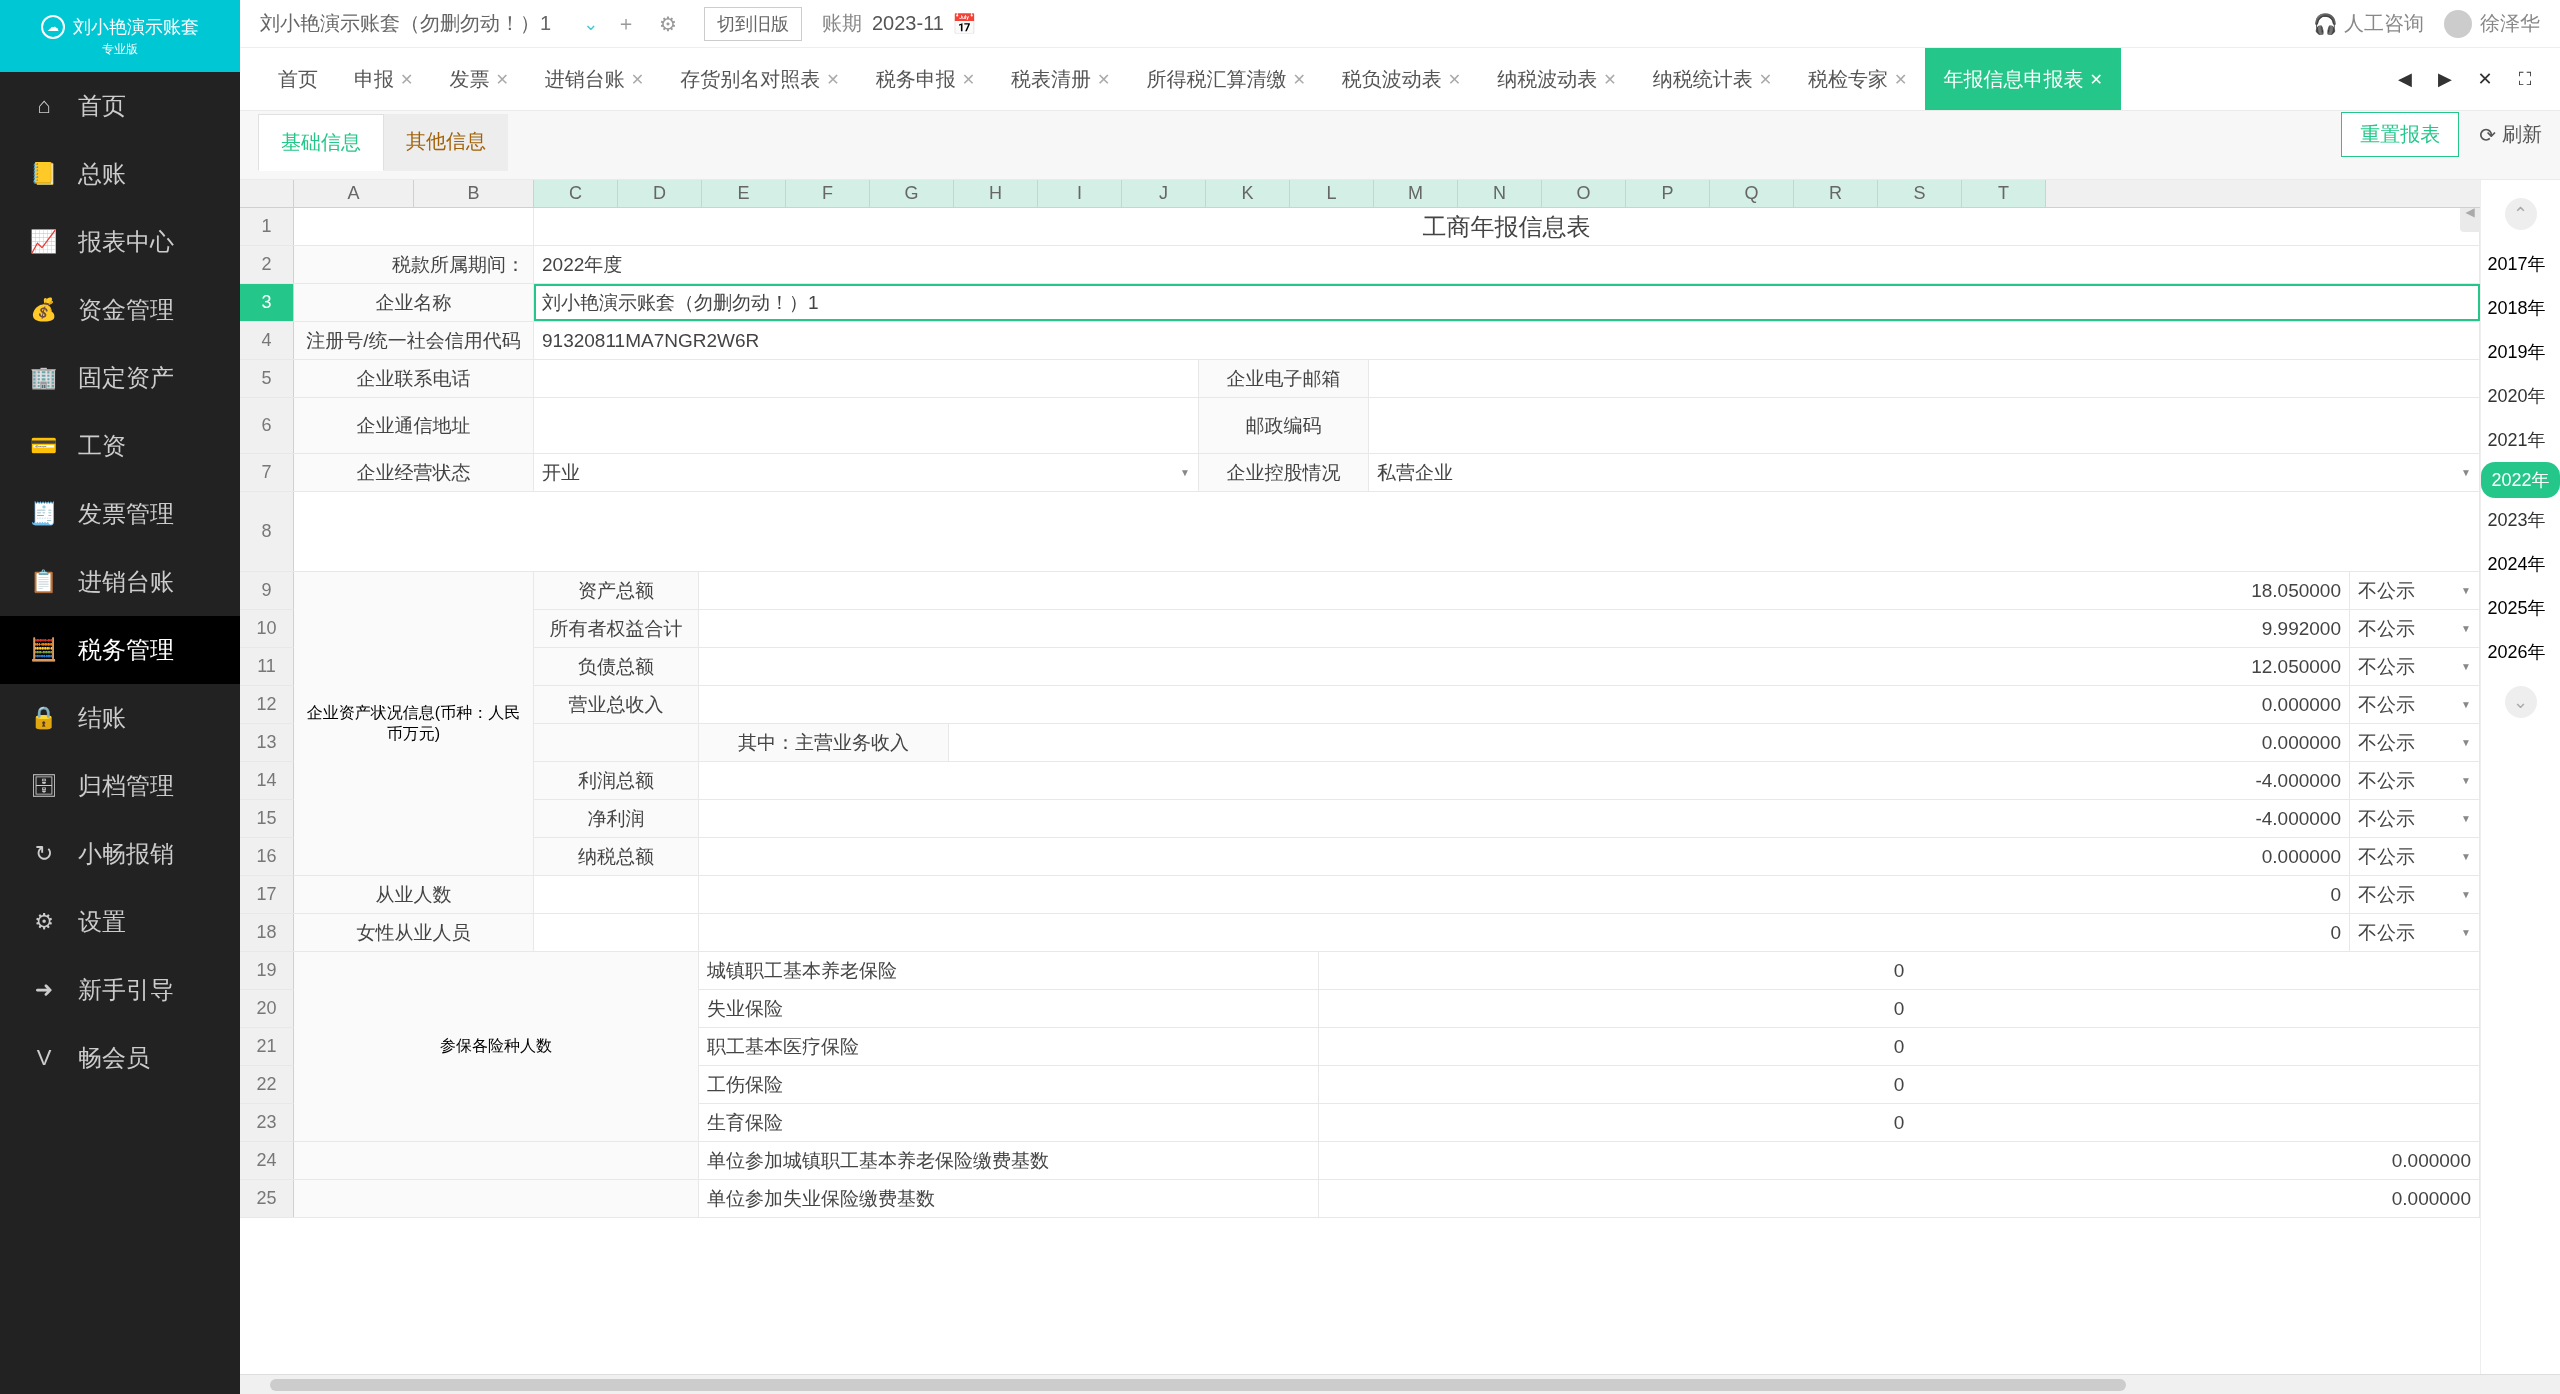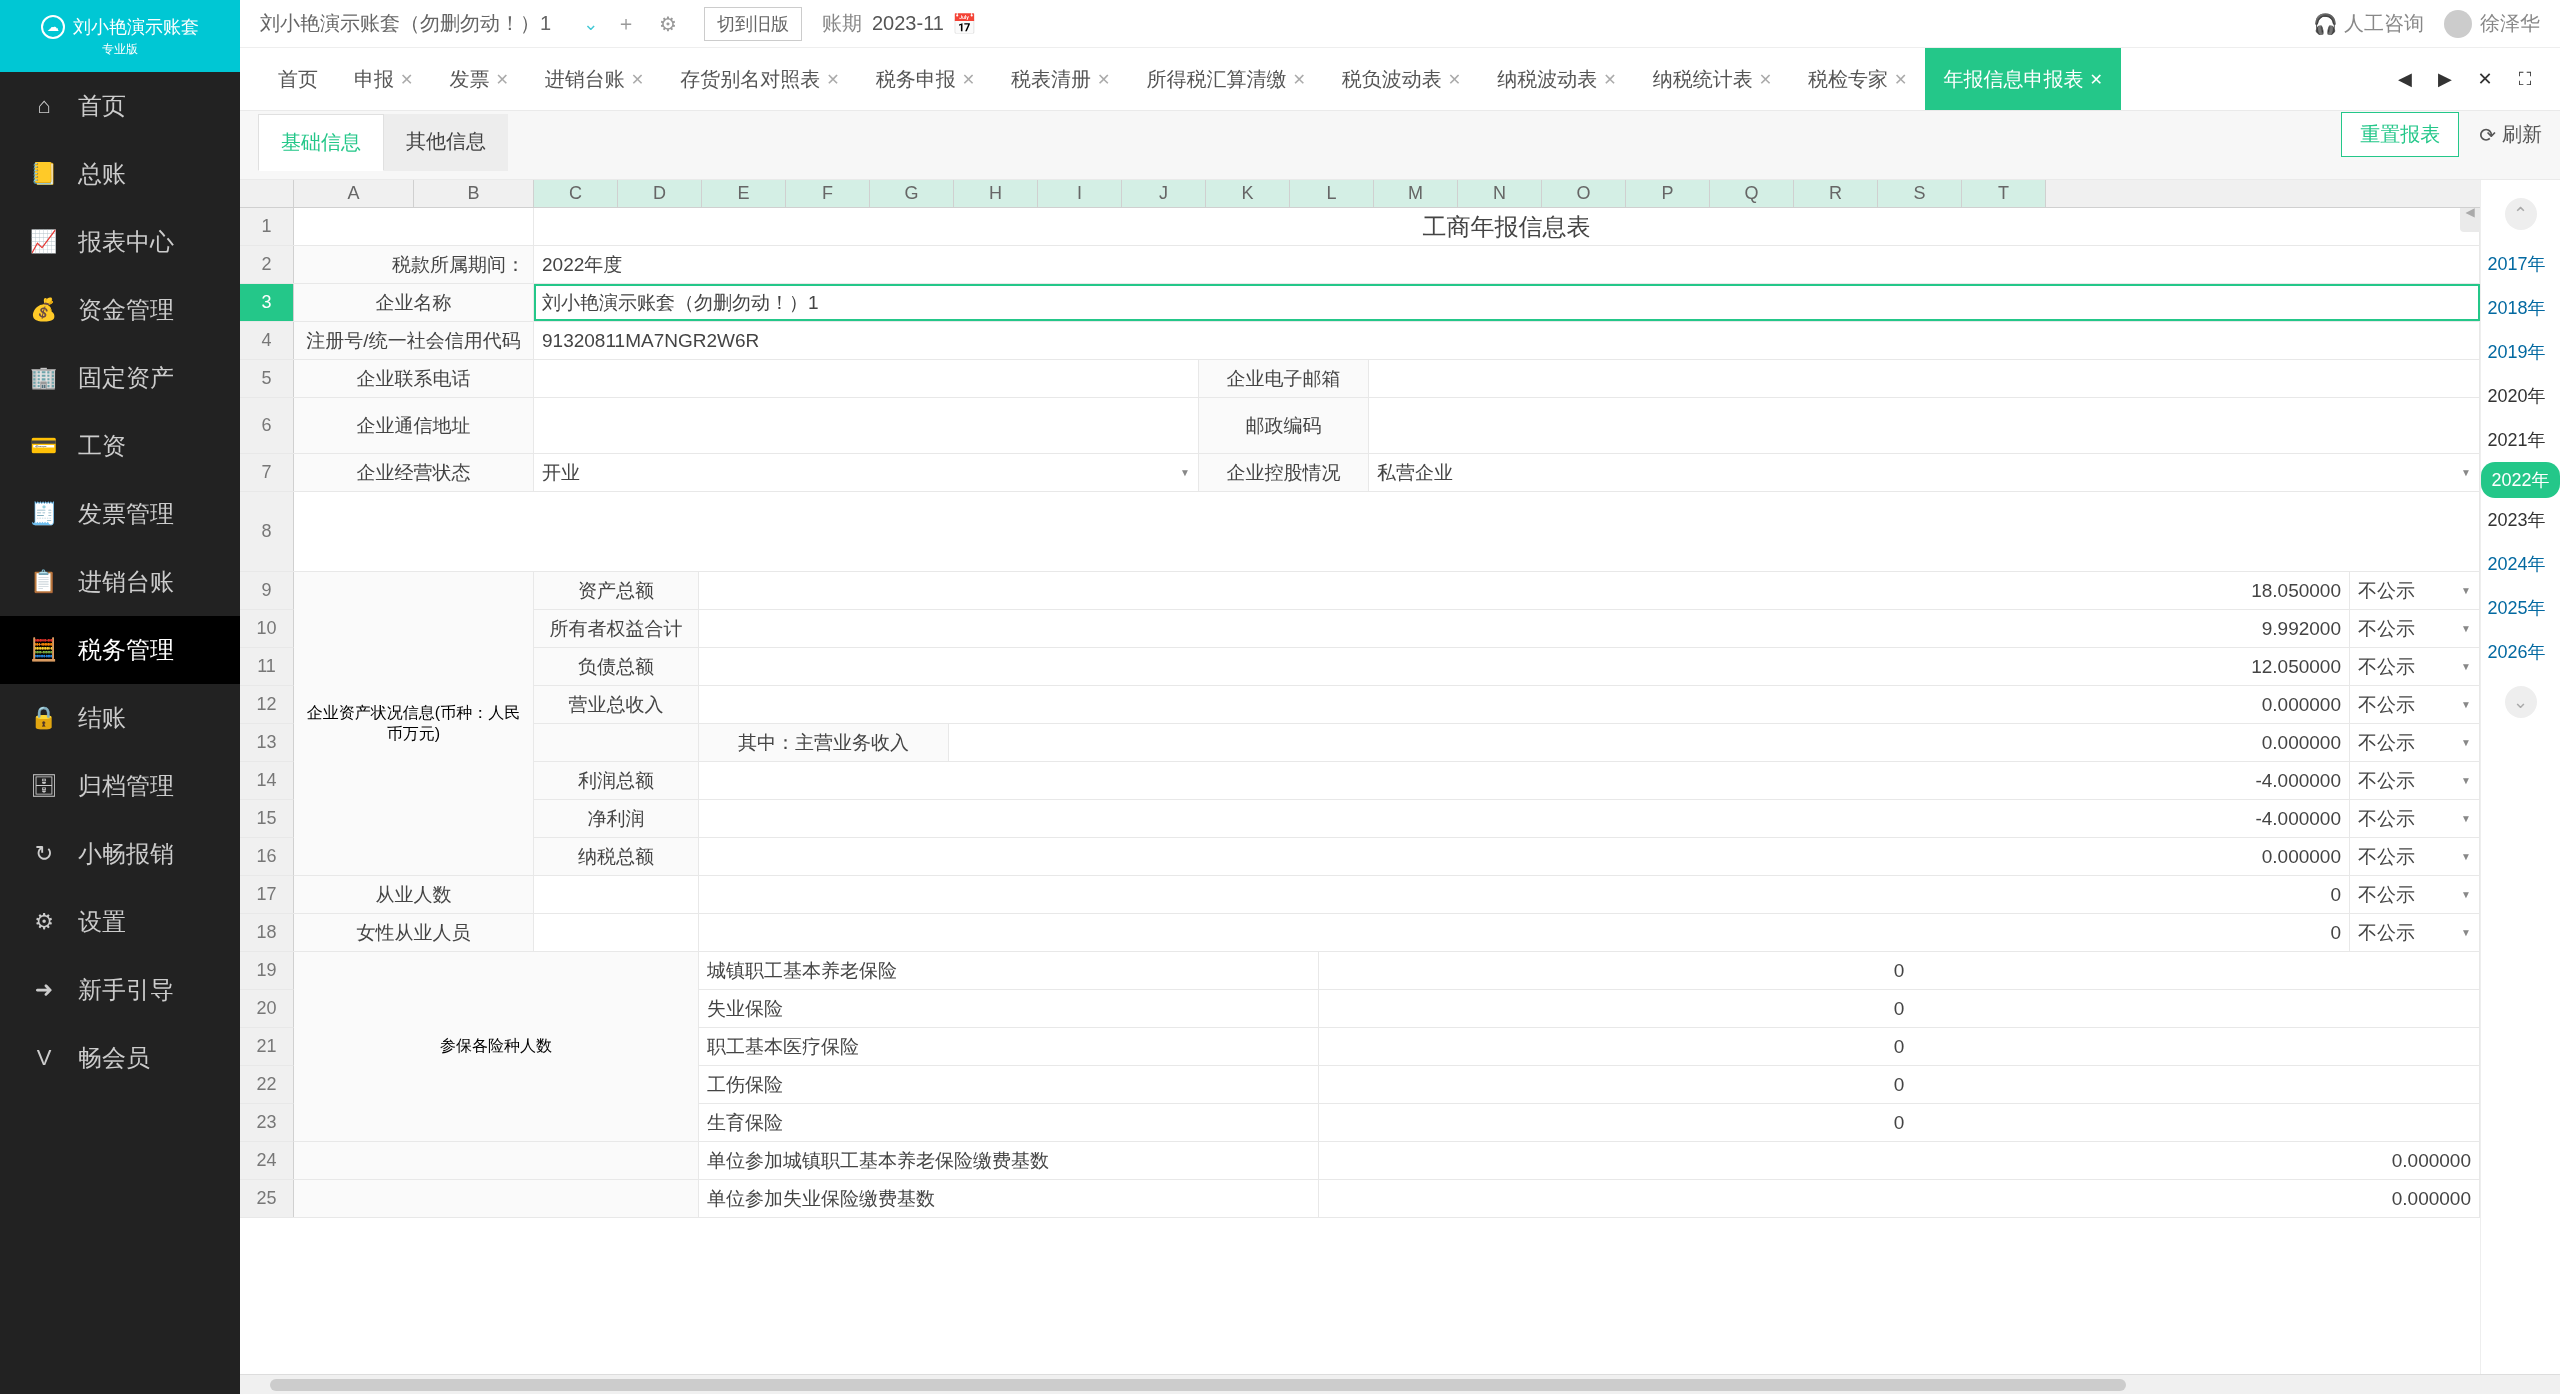--- a/index.html
+++ b/index.html
@@ -36,21 +36,21 @@
 .tab { display: flex; align-items: center; gap: 6px; padding: 0 18px; height: 100%; cursor: pointer; white-space: nowrap; }
 .tab .close { color: #aaa; font-size: 16px; }
 .tab.active { background: #24c789; color: #fff; }
 .tab.active .close { color: #fff; }
 .tabs-right { margin-left: auto; display: flex; align-items: center; gap: 10px; }
 .tabarrow { width: 30px; height: 30px; display: flex; align-items: center; justify-content: center; color: #333; cursor: pointer; font-size: 18px; }
 
 
 .subhead { height: 70px; background: #f7f7f7; border-top: 1px solid #eaeaea; border-bottom: 1px solid #eaeaea; display: flex; align-items: flex-end; padding: 8px 18px; }
 .subtabs { display: flex; }
-.subtab { padding: 14px 22px; font-size: 20px; color: #404040; background: #ededed; cursor: pointer; }
+.subtab { padding: 14px 22px; font-size: 20px; color: #a16207; background: #ededed; cursor: pointer; }
 .subtab.active { background: #fff; color: #24c789; border: 1px solid #e0e0e0; border-bottom: 1px solid #fff; }
 .subhead-right { margin-left: auto; display: flex; gap: 20px; padding-bottom: 14px; }
 .btn-reset { border: 1px solid #24c789; color: #24c789; background: #fff; padding: 8px 18px; font-size: 20px; cursor: pointer; }
 .btn-refresh { color: #555; font-size: 20px; display: flex; align-items: center; gap: 6px; cursor: pointer; }
 
 
 .sheet-wrap { flex: 1; display: flex; overflow: hidden; background: #fff; position: relative; }
 .sheet { flex: 1; overflow: auto; position: relative; }
 .col-header { display: flex; height: 28px; background: #f0f0f0; border-bottom: 1px solid #d0d0d0; font-size: 18px; color: #666; position: sticky; top: 0; z-index: 2; }
 .rowhead-corner { width: 54px; border-right: 1px solid #d0d0d0; background: #f0f0f0; }
@@ -71,21 +71,21 @@
 .w-half { width: 665px; }
 .w-full { flex: 1; }
 .w-pub { width: 130px; }
 
 
 .year-rail { width: 80px; background: #fff; border-left: 1px solid #eee; display: flex; flex-direction: column; align-items: center; padding-top: 10px; gap: 4px; font-size: 18px; color: #888; }
 .year-toggle { width: 32px; height: 32px; border-radius: 50%; background: #eee; display: flex; align-items: center; justify-content: center; color: #aaa; cursor: pointer; margin: 8px 0; }
 .year-item { padding: 10px 6px; cursor: pointer; }
 .year-item.current { color: #333; }
 .year-item.active { background: #24c789; color: #fff; border-radius: 14px; padding: 6px 10px; }
-.year-item.dim { color: #0369a1; }
+.year-item.dim { color: #000000; }
 .rail-tab { position: absolute; right: 80px; top: 12px; width: 20px; height: 40px; background: #eaeaea; border-radius: 4px 0 0 4px; display: flex; align-items: center; justify-content: center; color: #aaa; font-size: 12px; }
 
 
 .hscroll { height: 20px; background: #f0f0f0; border-top: 1px solid #ddd; display: flex; align-items: center; }
 .hscroll-thumb { margin-left: 30px; width: 80%; height: 12px; background: #ccc; border-radius: 6px; }
 </style>
 </head>
 <body>
 
 <div class="sidebar">

